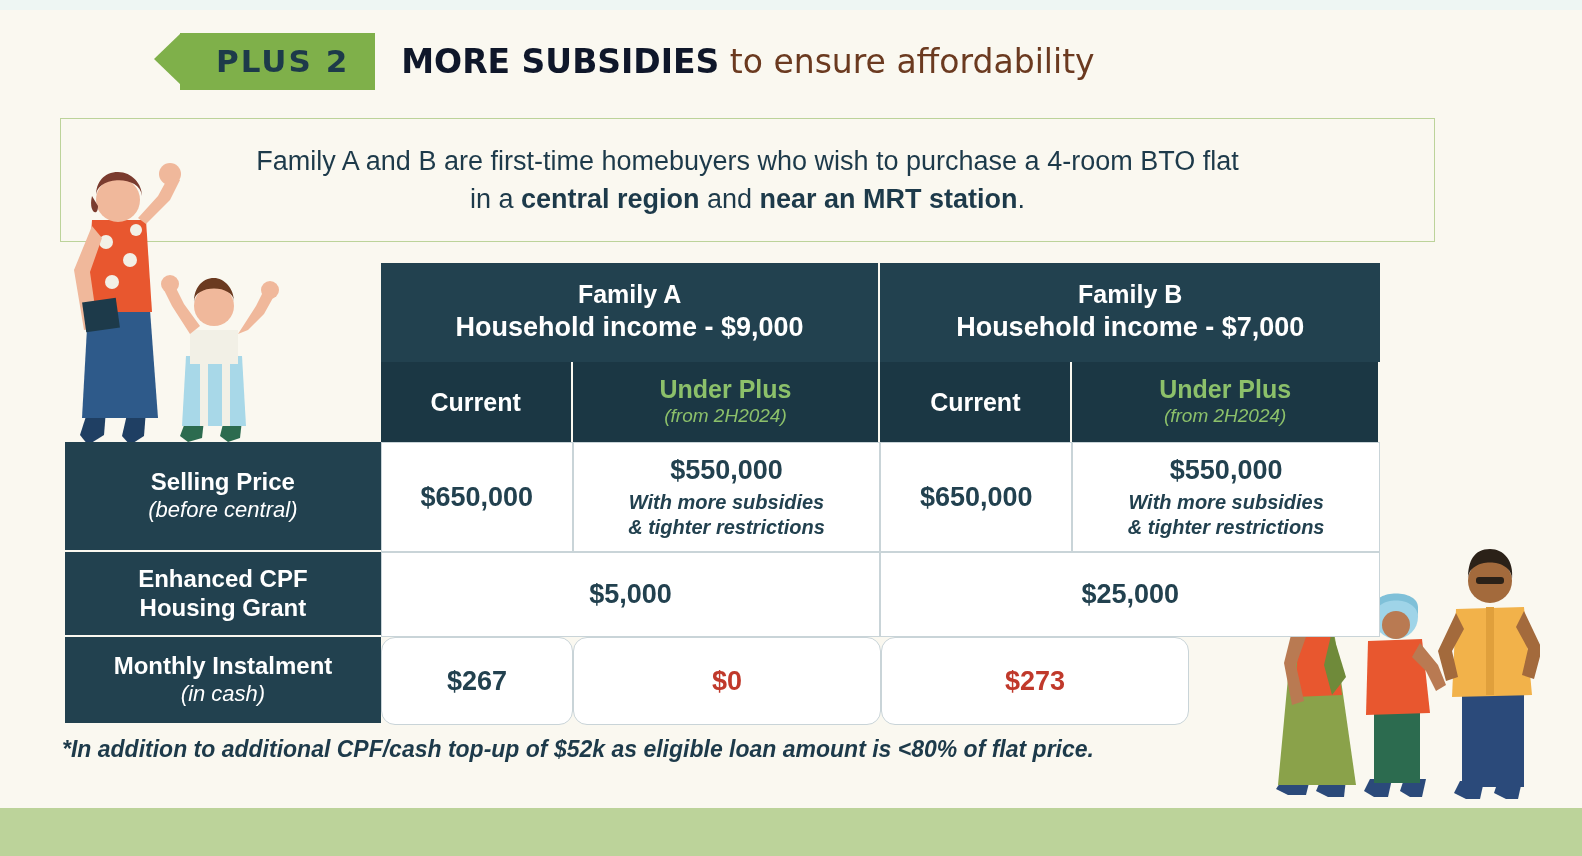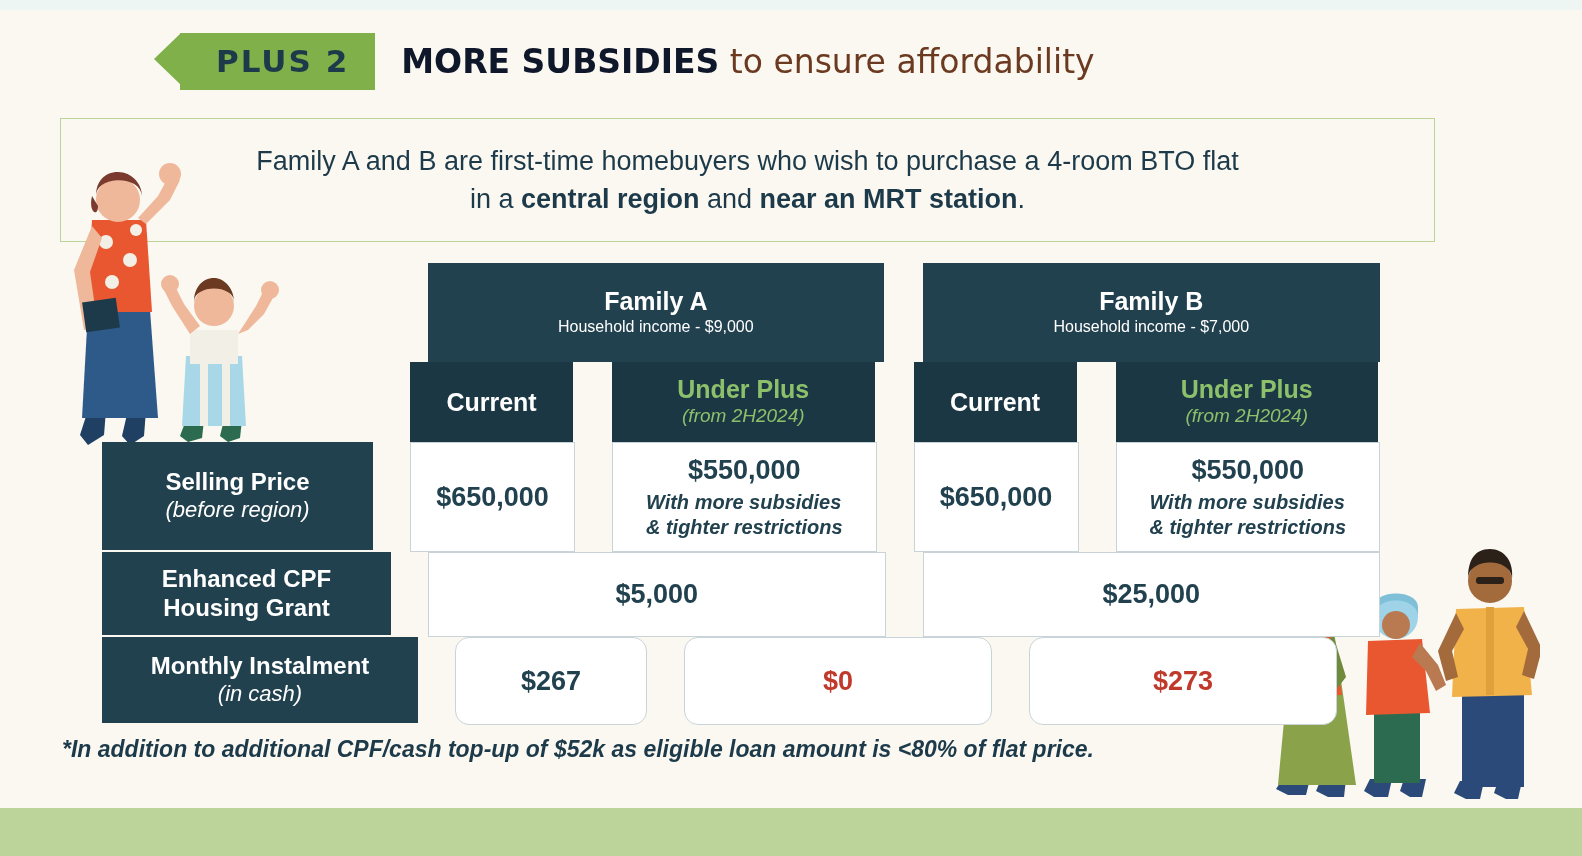--- a/index.html
+++ b/index.html
@@ -112,34 +112,33 @@
     width: 1315px;
   }
   .row { display: flex; }
 
   .cell {
     box-sizing: border-box;
     display: flex;
     flex-direction: column;
     align-items: center;
     justify-content: center;
-    text-align: left;
-    margin-left: 37px;
+    text-align: center;
   }
   .hdr-blank { width: 316px; background: transparent; }
   .fam-head {
     width: 500px;
     height: 99px;
     background: #22414f;
     color: #ffffff;
     border-right: 2px solid #faf8f0;
   }
   .fam-head:last-child { border-right: none; }
   .fam-name { font-size: 25px; font-weight: bold; line-height: 1.2; }
-  .fam-income { font-size: 16px; font-weight: normal; line-height: 1.4; }
+  .fam-income { font-size: 27px; font-weight: bold; line-height: 1.4; }
 
   .sub-head {
     width: 192px;
     height: 80px;
     background: #1b3744;
     color: #ffffff;
     border-right: 2px solid #faf8f0;
   }
   .sub-head.wide { width: 308px; }
   .sub-head .sh-main { font-size: 25px; font-weight: bold; line-height: 1.15; }
@@ -312,21 +311,21 @@
       </div>
       <div class="cell sub-head wide">
         <div class="sh-main green">Under Plus</div>
         <div class="sh-sub">(from 2H2024)</div>
       </div>
     </div>
 
     <div class="row r-price">
       <div class="cell label-cell">
         <div class="lc-main">Selling Price</div>
-        <div class="lc-sub">(before region)</div>
+        <div class="lc-sub">(before central)</div>
       </div>
       <div class="cell val-cell w-narrow">
         <div class="val-main">$650,000</div>
       </div>
       <div class="cell val-cell w-wide">
         <div class="val-main">$550,000</div>
         <div class="val-sub">With more subsidies<br>&amp; tighter restrictions</div>
       </div>
       <div class="cell val-cell w-narrow">
         <div class="val-main">$650,000</div>

